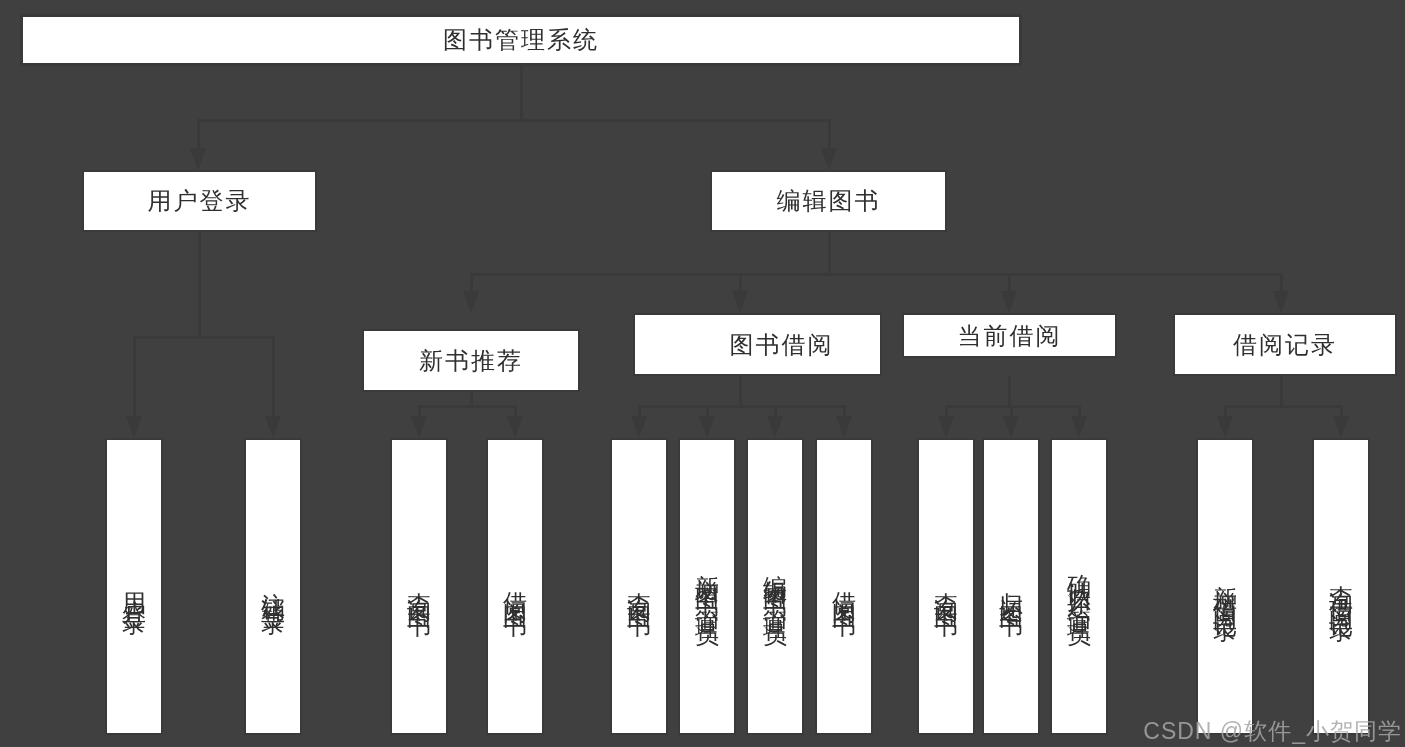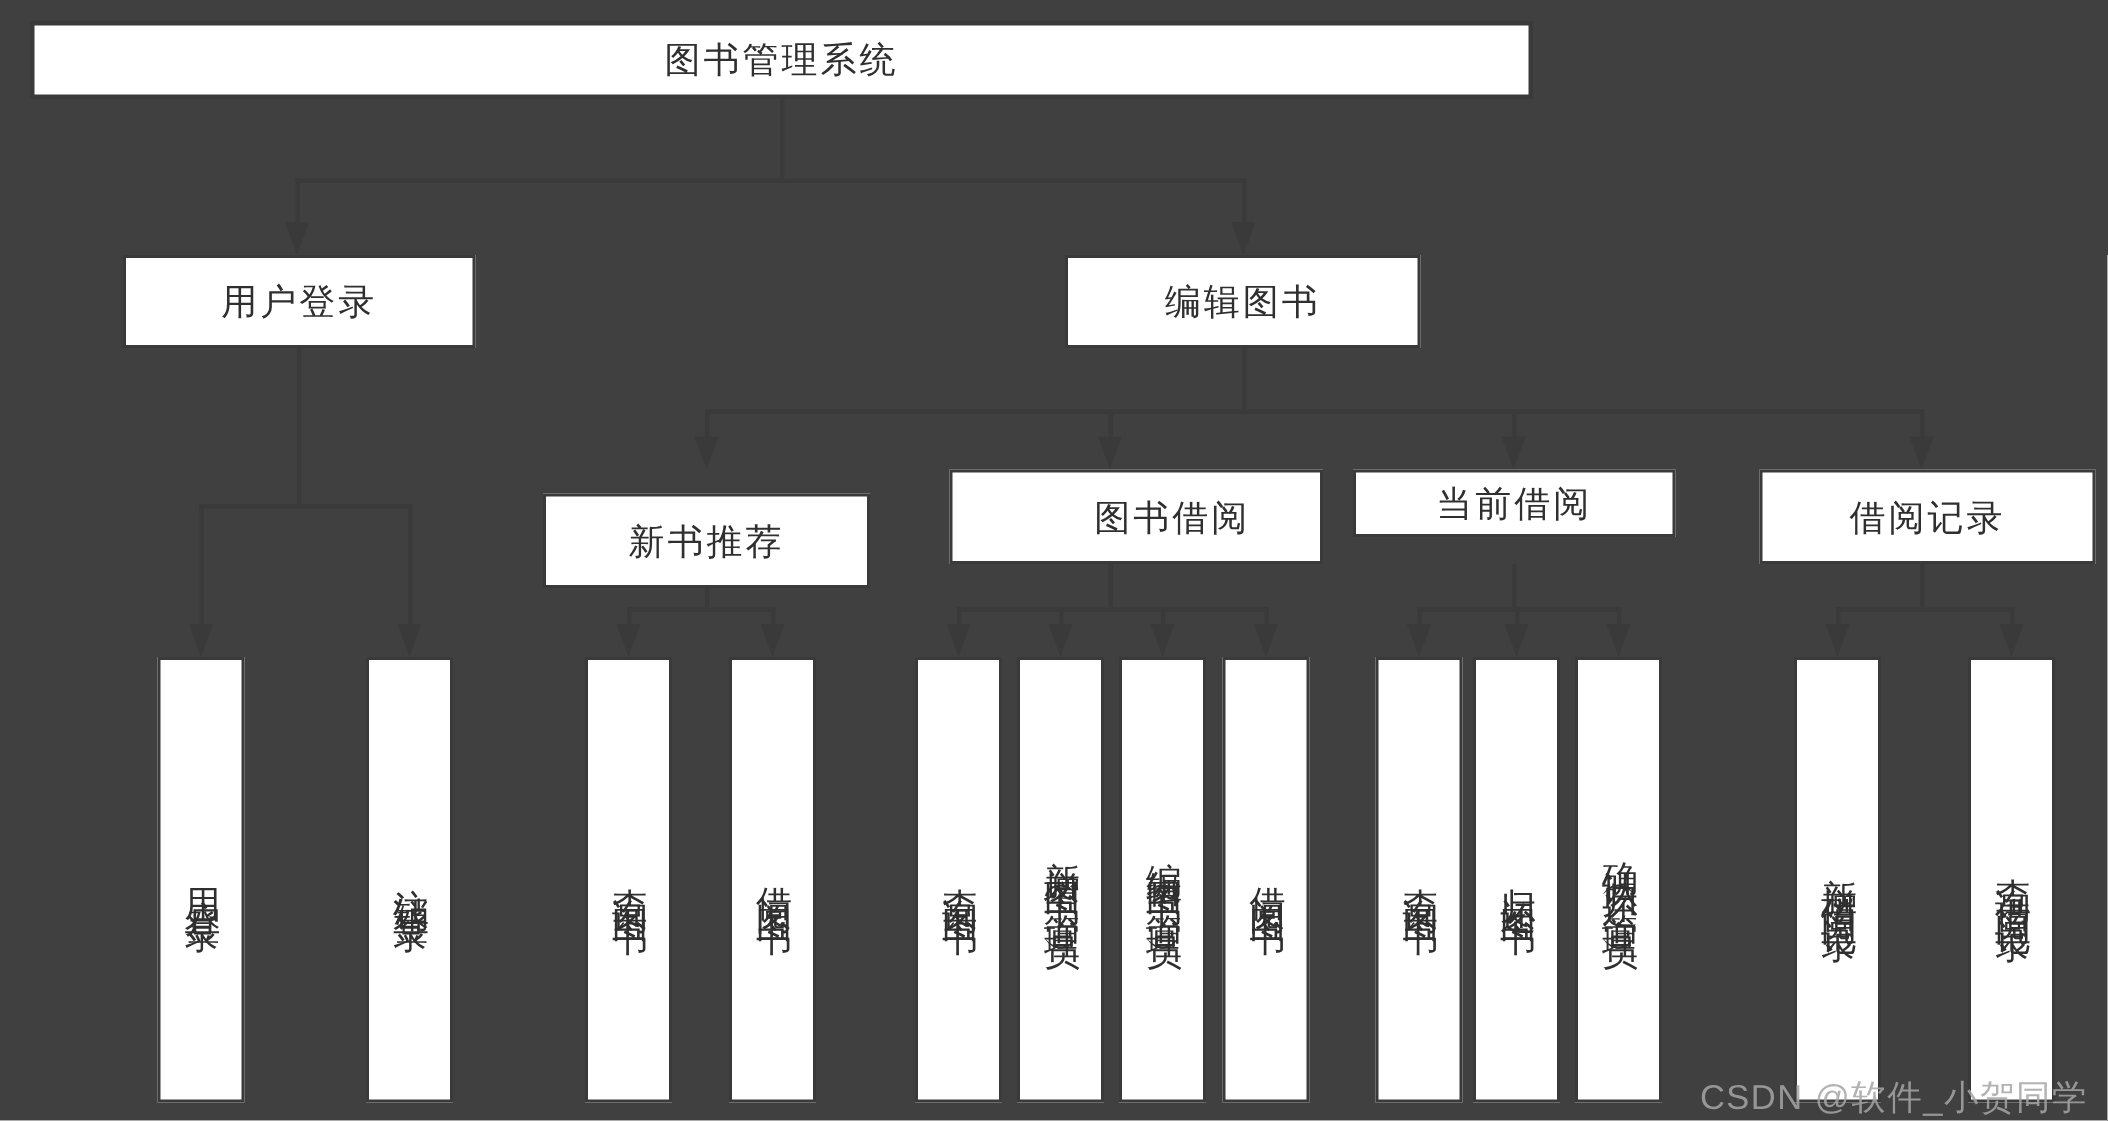--- a/index.html
+++ b/index.html
@@ -21,21 +21,21 @@
   }
   .vline,.hline{position:absolute;background:#3a3a3a;z-index:1;}
   .vline{width:2.5px;}
   .hline{height:2.5px;}
   .arrow{
     position:absolute;width:0;height:0;z-index:1;
     border-left:8px solid transparent;border-right:8px solid transparent;
     border-top:22px solid #3a3a3a;
   }
   .watermark{
-    position:absolute;right:13px;top:716px;z-index:5;
+    position:absolute;right:3px;top:716px;z-index:5;
     font-size:23px;color:rgba(166,166,166,0.85);letter-spacing:1px;white-space:nowrap;
   }
 </style>
 </head>
 <body>
 
 <div id="stage">
 
   <div class="box root" style="left:20px;top:14px;width:1002px;height:52px;">
     <span class="lbl">图书管理系统</span>

